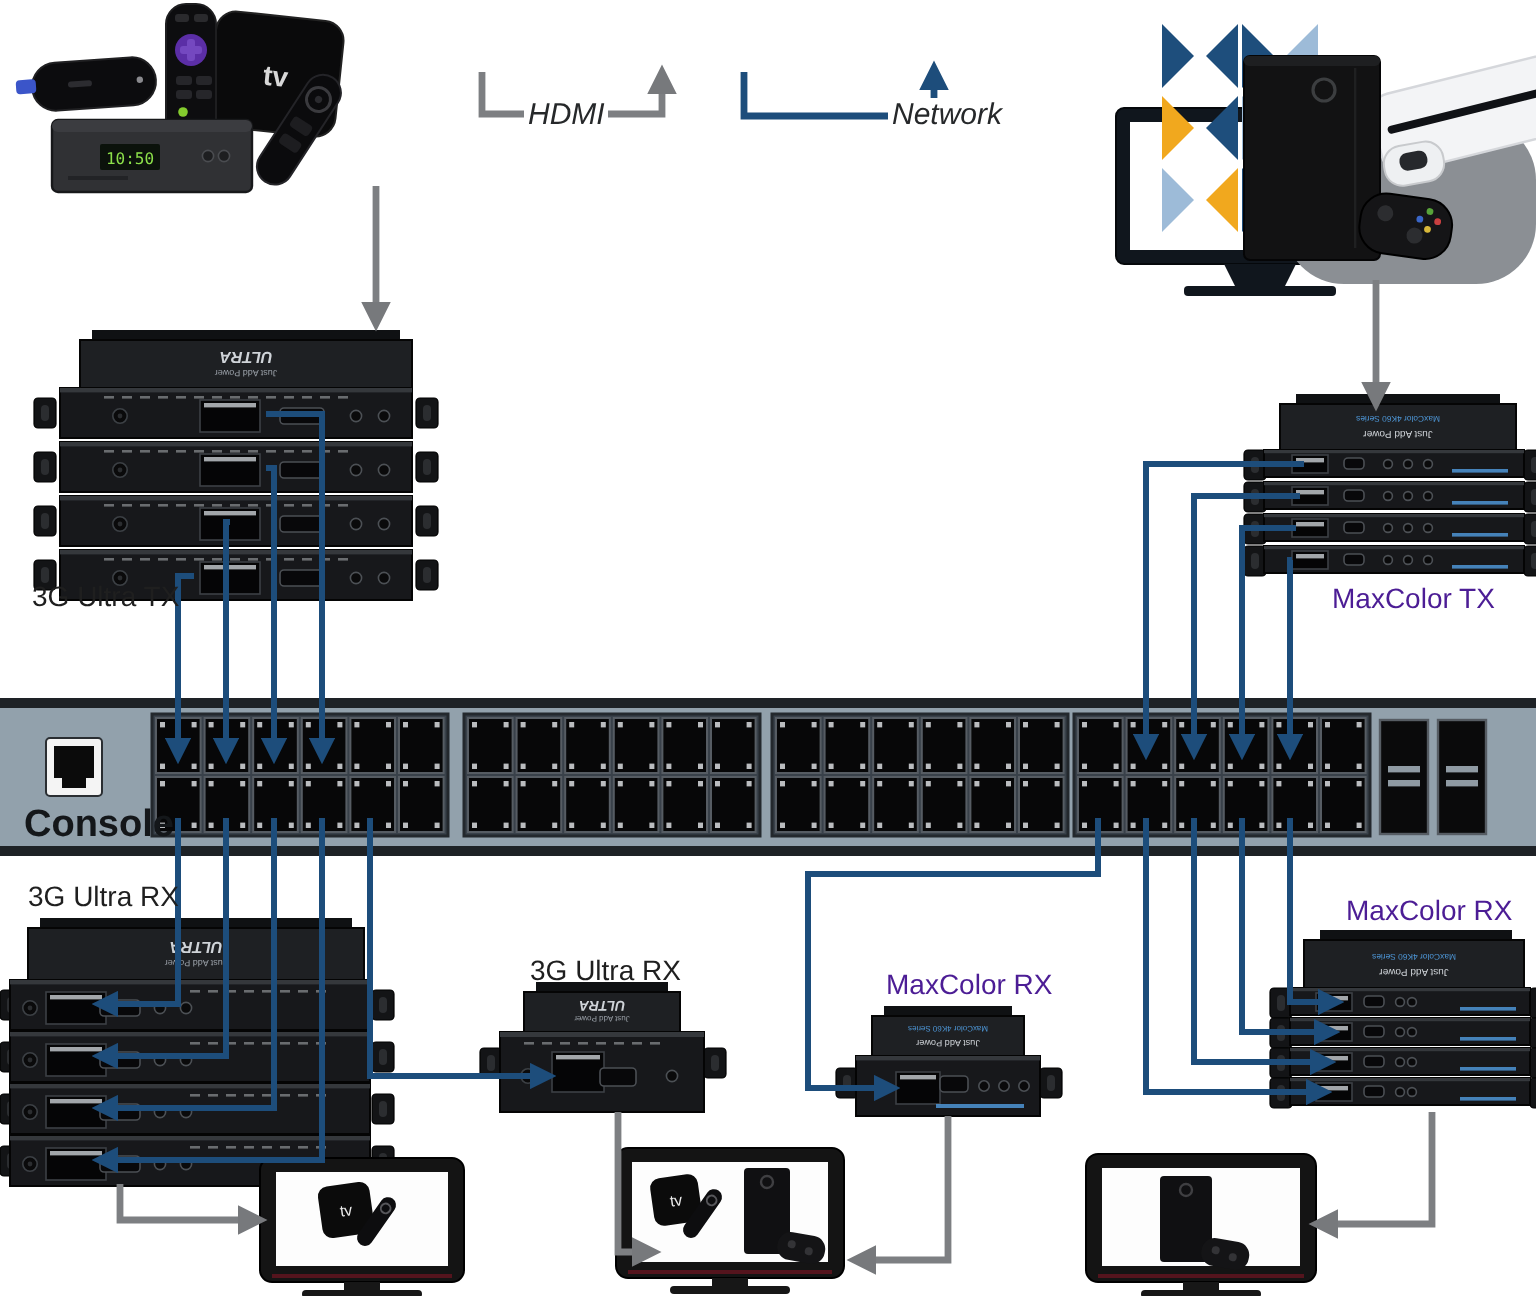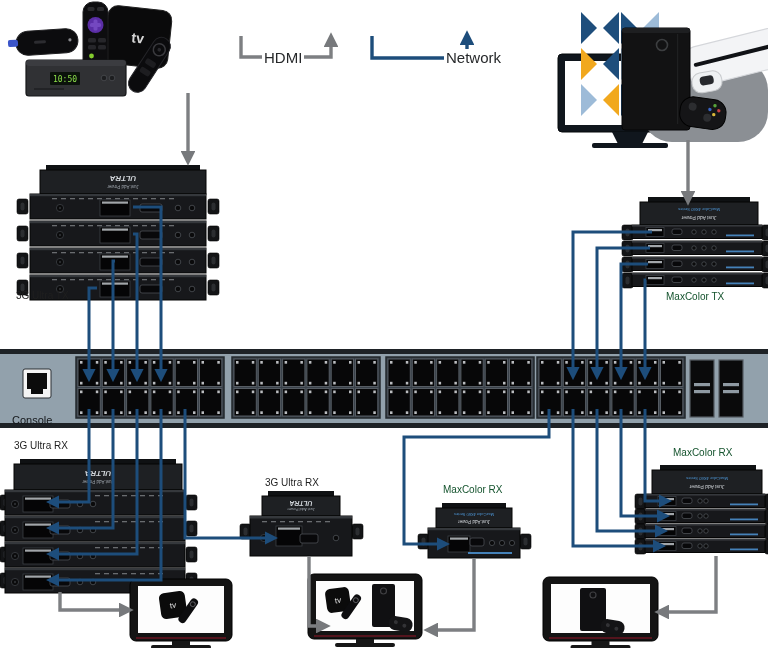--- a/index.html
+++ b/index.html
@@ -1,22 +1,22 @@
 <!DOCTYPE html>
 <html><head>
 <meta charset="utf-8">
 <style>
   html,body{margin:0;padding:0;background:#ffffff;}
   #stage{position:relative;width:768px;height:648px;background:#ffffff;overflow:hidden;
          font-family:"Liberation Sans",sans-serif;}
   #stage svg{position:absolute;left:0;top:0;}
-  .lbl{position:absolute;font-size:10px;font-weight:500;color:#1f1f1f;white-space:nowrap;pointer-events:none;}
-  .lbl.blue{color:#14532d;}
-  .legend-lbl{position:absolute;font-size:15px;color:#26282a;background:#ffffff;padding:0 2px;white-space:nowrap;pointer-events:none;}
-  #lbl-console{left:12px;top:402px;font-size:11px;color:#14171a;font-weight:400;margin-top:12px;}
+  .lbl{position:absolute;font-size:14px;font-weight:500;color:#1f1f1f;white-space:nowrap;pointer-events:none;}
+  .lbl.blue{color:#4c1d95;}
+  .legend-lbl{position:absolute;font-size:15px;color:#26282a;background:#ffffff;padding:0 2px;white-space:nowrap;pointer-events:none;font-style:italic;}
+  #lbl-console{left:12px;top:402px;font-size:19px;color:#14171a;font-weight:700;}
   #lbl-hdmi{left:262px;top:49px;}
   #lbl-network{left:396px;top:49px;margin-left:48px;}
   #lbl-tx-left{left:16px;top:290px;}
   #lbl-rx-left{left:14px;top:440px;}
   #lbl-rx-center{left:265px;top:477px;}
   #lbl-mc-tx{left:666px;top:291px;}
   #lbl-mc-rx-single{left:443px;top:484px;}
   #lbl-mc-rx-stack{left:673px;top:447px;}
 </style>
 </head>

